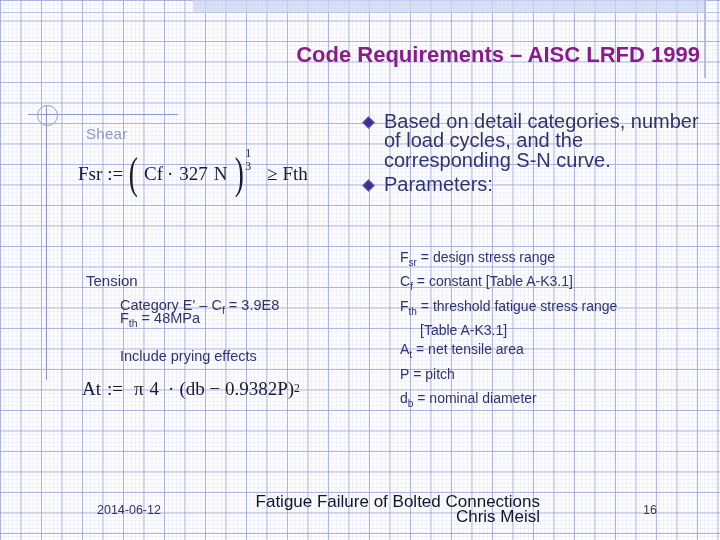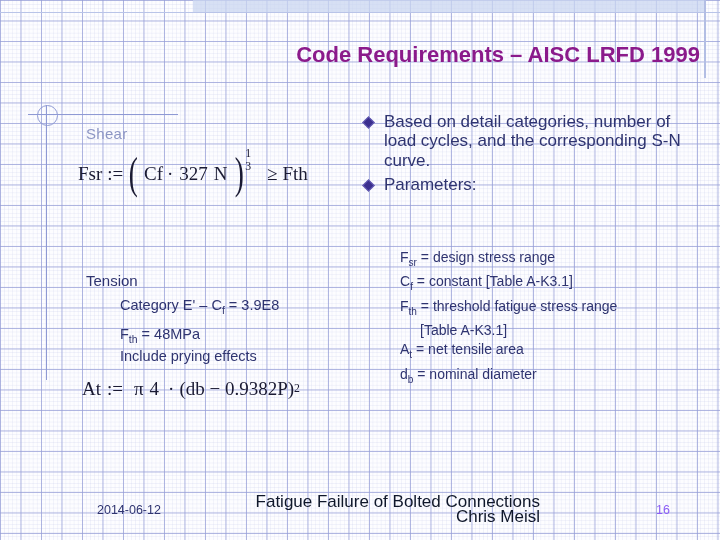--- a/index.html
+++ b/index.html
@@ -190,21 +190,21 @@
     color: #2f3470;
   }
   .tension-line {
     position: absolute;
     left: 120px;
     font-size: 14.5px;
     color: #2f3470;
     white-space: nowrap;
   }
   #tension-l1 { top: 297px; }
-  #tension-l2 { top: 326px; text-align: right; }
+  #tension-l2 { top: 310px; text-align: right; }
   #tension-l3 { top: 348px; }
 
   sub { font-size: 0.72em; }
 
   
   #right-col {
     position: absolute;
     left: 364px;
     top: 112px;
     width: 342px;
@@ -218,21 +218,21 @@
     flex: 0 0 auto;
     width: 9px;
     height: 9px;
     background: #3b2f8f;
     transform: rotate(45deg);
     margin: 6px 11px 0 0;
     border: 1px solid #6f67bb;
     box-sizing: border-box;
   }
   .bullet-text {
-    font-size: 17px;
+    font-size: 20px;
     line-height: 19.4px;
     color: #2f3470;
     flex: 1 1 auto;
   }
 
   #params {
     position: absolute;
     left: 400px;
     top: 248px;
     width: 310px;
@@ -264,23 +264,23 @@
     text-align: right;
     font-size: 17px;
     line-height: 15px;
     color: #0f172a;
   }
   #footer-page {
     position: absolute;
     left: 630px;
     top: 503px;
     width: 40px;
-    text-align: right;
+    text-align: center;
     font-size: 12.5px;
-    color: #8b5cf6;
+    color: #404040;
   }
 </style>
 </head>
 <body>
 
 <div id="slide">
 
   <div id="grid-minor"></div>
   <div id="grid-major"></div>
 
@@ -377,20 +377,23 @@
     <div class="param-line">
       <span>F</span><sub>th</sub><span> = threshold fatigue stress range</span>
     </div>
     <div class="param-line indent">
       <span>[Table A-K3.1]</span>
     </div>
     <div class="param-line">
       <span>A</span><sub>t</sub><span> = net tensile area</span>
     </div>
     <div class="param-line">
+      <span>P</span><sub></sub><span> = pitch</span>
+    </div>
+    <div class="param-line">
       <span>d</span><sub>b</sub><span> = nominal diameter</span>
     </div>
   </div>
 
   <div id="footer-date">2014-06-12</div>
   <div id="footer-center">
     <div>Fatigue Failure of Bolted Connections</div>
     <div>Chris Meisl</div>
   </div>
   <div id="footer-page">16</div>

